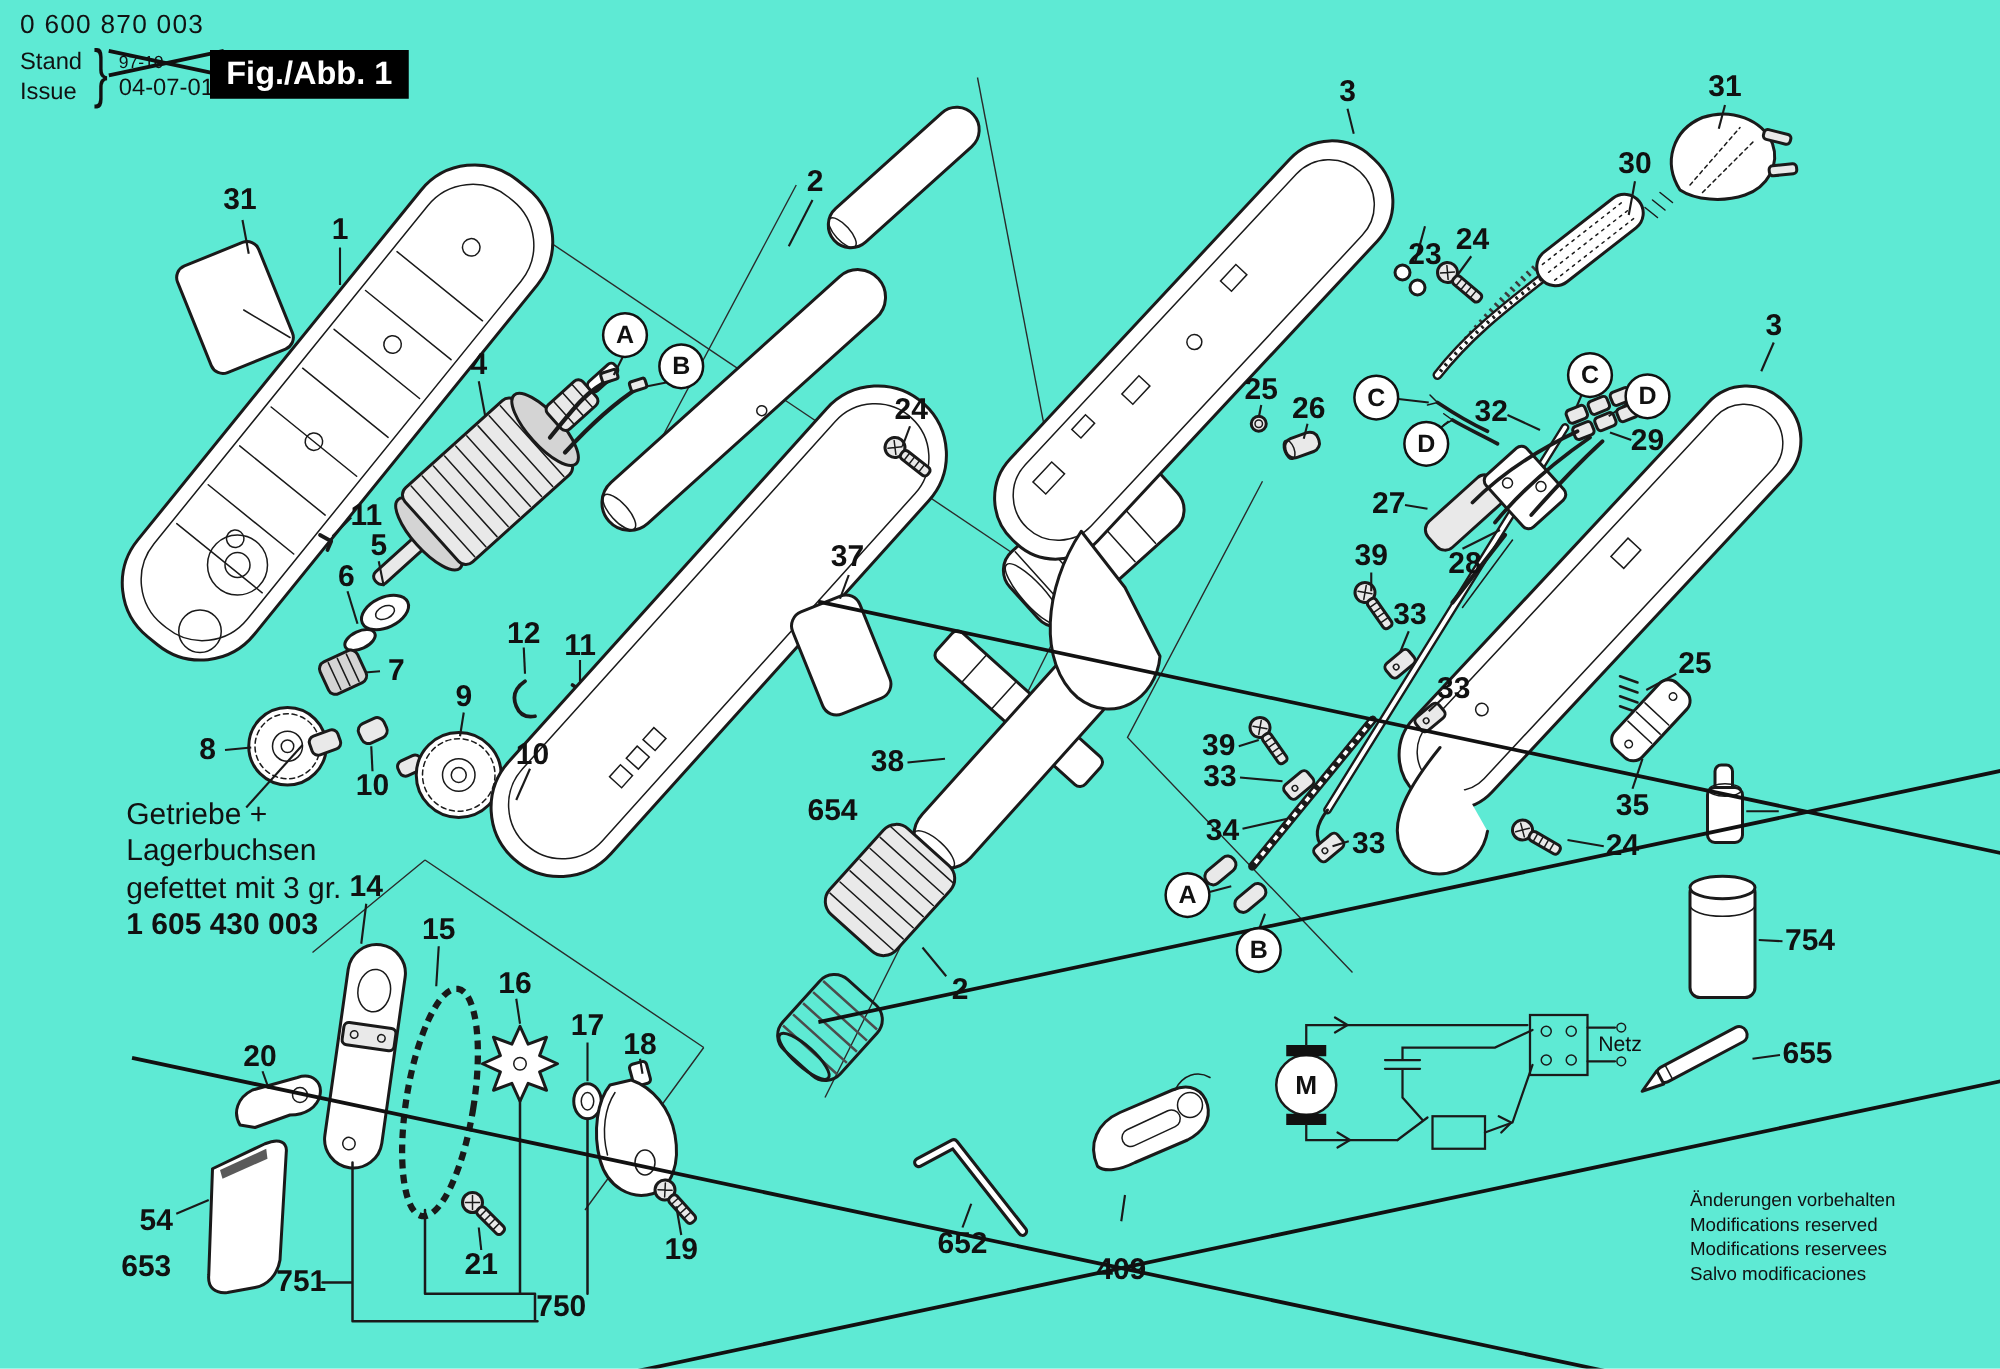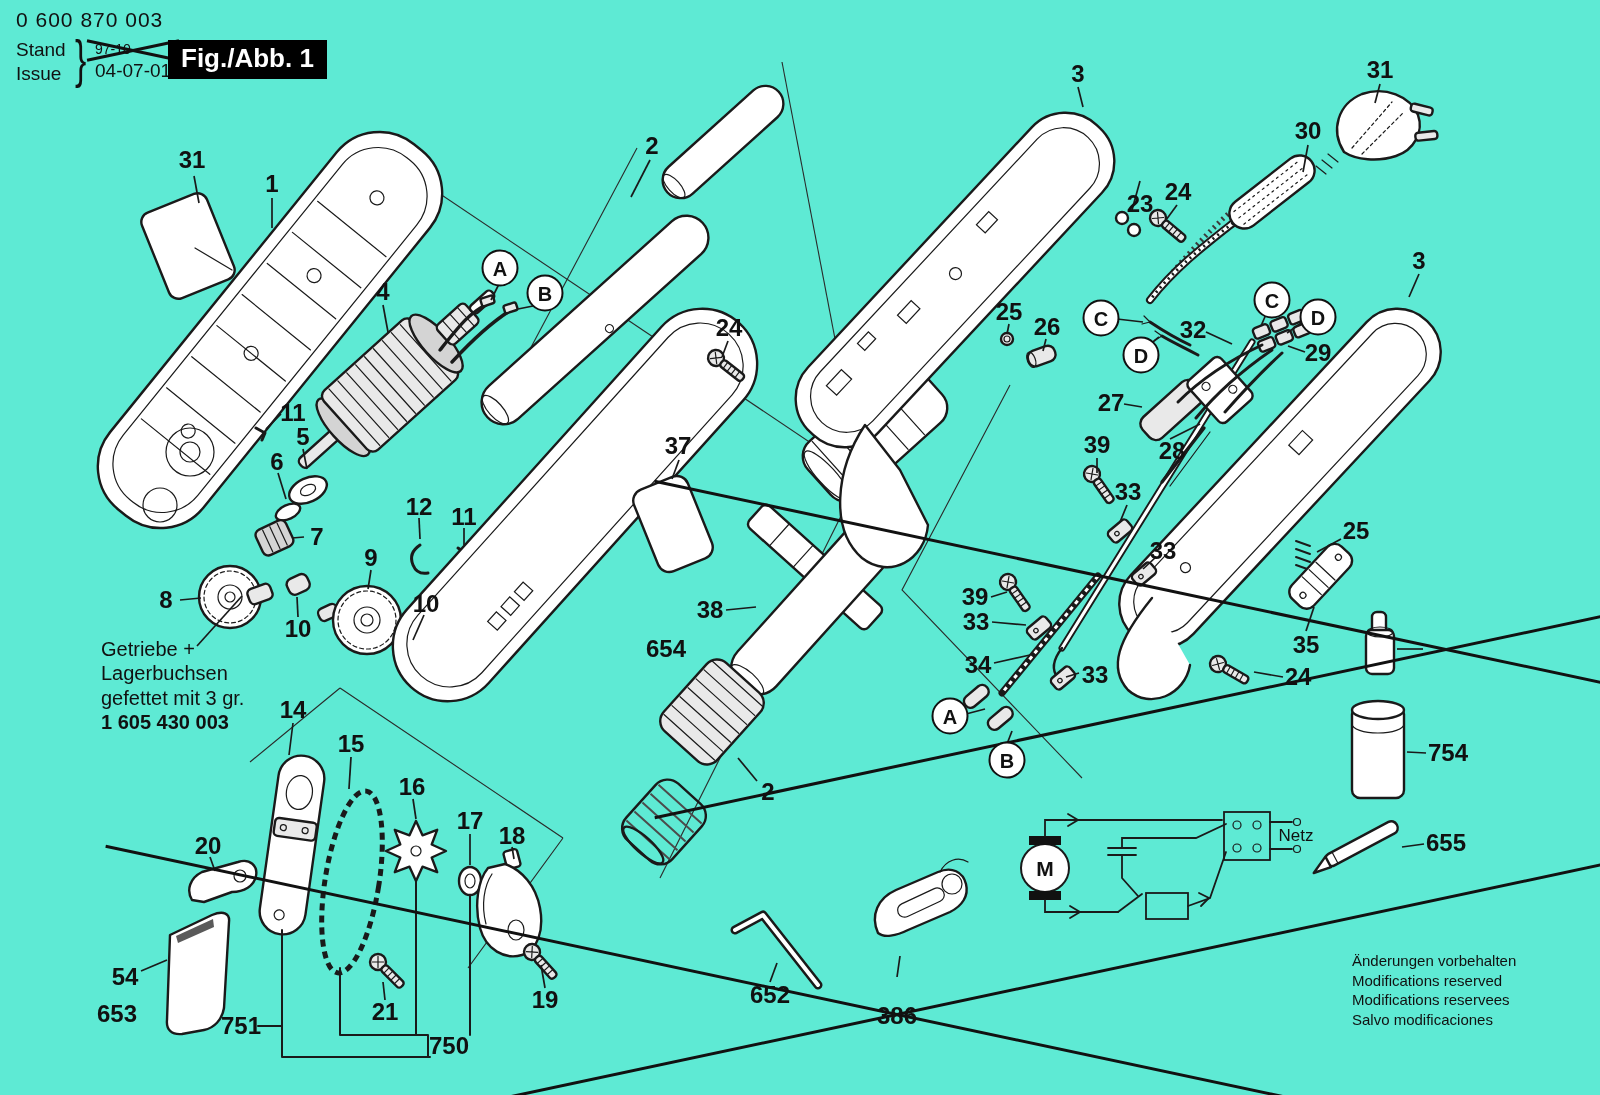--- a/index.html
+++ b/index.html
@@ -19,21 +19,21 @@
   .struck::before,.struck::after{content:"";position:absolute;left:-9px;right:-9px;top:46%;
            height:2.6px;background:#111;}
   .struck::before{transform:rotate(12deg);} .struck::after{transform:rotate(-12deg);}
   .hdr{position:absolute;left:16px;top:8px;z-index:6;}
   .pn{font-size:21px;letter-spacing:1px;}
   .si{display:flex;align-items:center;gap:6px;margin-top:6px;font-size:19px;line-height:1.25;}
   .si .brace{font-size:52px;font-weight:400;transform:scaleX(.65);line-height:.8;margin-top:-4px;}
   .si .dates div:first-child{font-size:14px;}
   .figbox{position:absolute;left:168px;top:40px;background:#000;color:#fff;
           font-size:26px;font-weight:bold;padding:3px 13px 5px;z-index:6;}
-  .note{position:absolute;left:101px;top:637px;font-size:20px;line-height:1.22;z-index:6;}
+  .note{position:absolute;left:101px;top:637px;font-size:24px;line-height:1.22;z-index:6;}
   .note .b{font-weight:bold;}
   .footer{position:absolute;left:1352px;top:951px;font-size:15px;line-height:1.3;z-index:6;}
   .mlabel{position:absolute;transform:translate(-50%,-50%);font-weight:bold;font-size:21px;z-index:5;}
   .netz{position:absolute;transform:translate(-50%,-50%);font-size:17px;z-index:5;}
 </style>
 </head>
 <body>
 
 <div class="page">
 
@@ -525,21 +525,21 @@
       <div class="callout" style="left: 470px; top: 821px;">17</div>
       <div class="callout" style="left: 512px; top: 836px;">18</div>
       <div class="callout" style="left: 208px; top: 846px;">20</div>
       <div class="callout" style="left: 385px; top: 1012px;">21</div>
       <div class="callout" style="left: 545px; top: 1000px;">19</div>
       <div class="callout" style="left: 125px; top: 977px;">54</div>
       <div class="callout" style="left: 241px; top: 1026px;">751</div>
       <div class="callout" style="left: 449px; top: 1046px;">750</div>
       <div class="callout" style="left: 770px; top: 995px;">652</div>
       <div class="callout struck" style="left: 897px; top: 990px;">653</div>
-      <div class="callout" style="left: 897px; top: 1016px;">386</div>
+      <div class="callout" style="left: 897px; top: 1016px;">409</div>
       <div class="callout circle" style="left: 500px; top: 268px;">A</div>
       <div class="callout circle" style="left: 545px; top: 293px;">B</div>
       <div class="callout circle" style="left: 1101px; top: 318px;">C</div>
       <div class="callout circle" style="left: 1141px; top: 355px;">D</div>
       <div class="callout circle" style="left: 1272px; top: 300px;">C</div>
       <div class="callout circle" style="left: 1318px; top: 317px;">D</div>
       <div class="callout circle" style="left: 950px; top: 716px;">A</div>
       <div class="callout circle" style="left: 1007px; top: 760px;">B</div>
     </div>
 </div>

